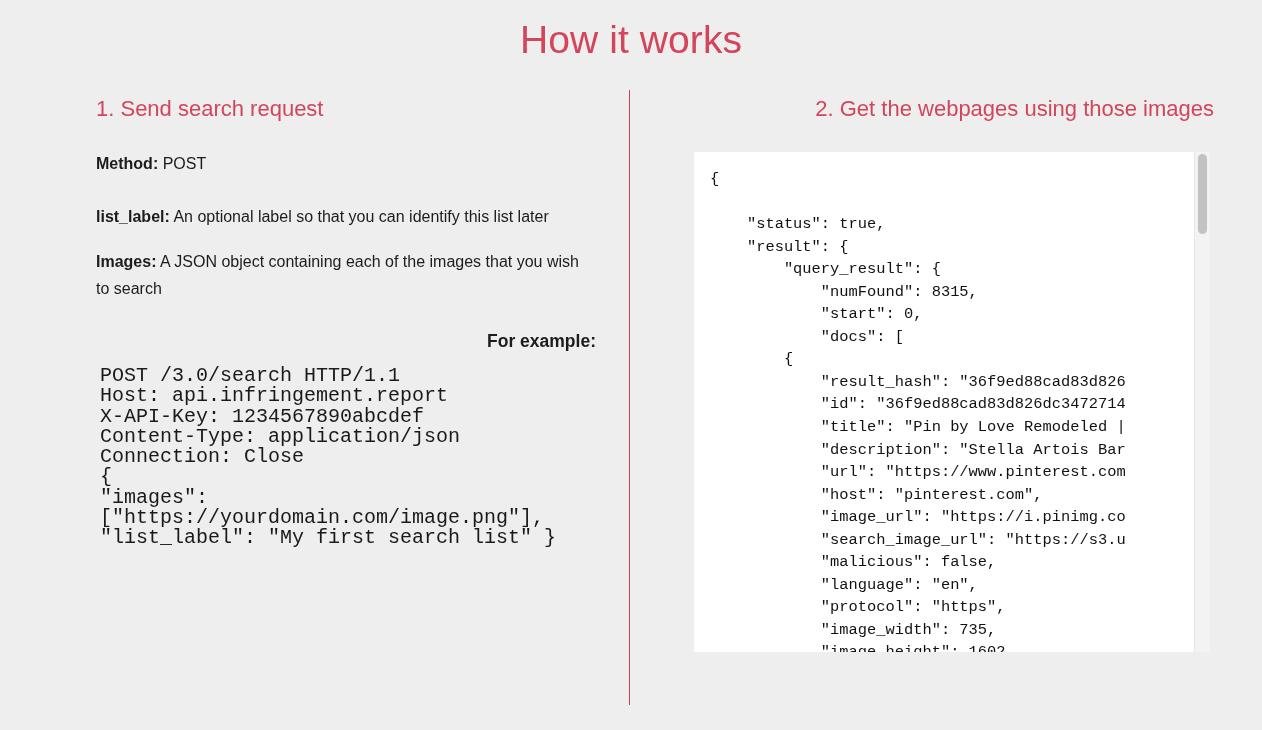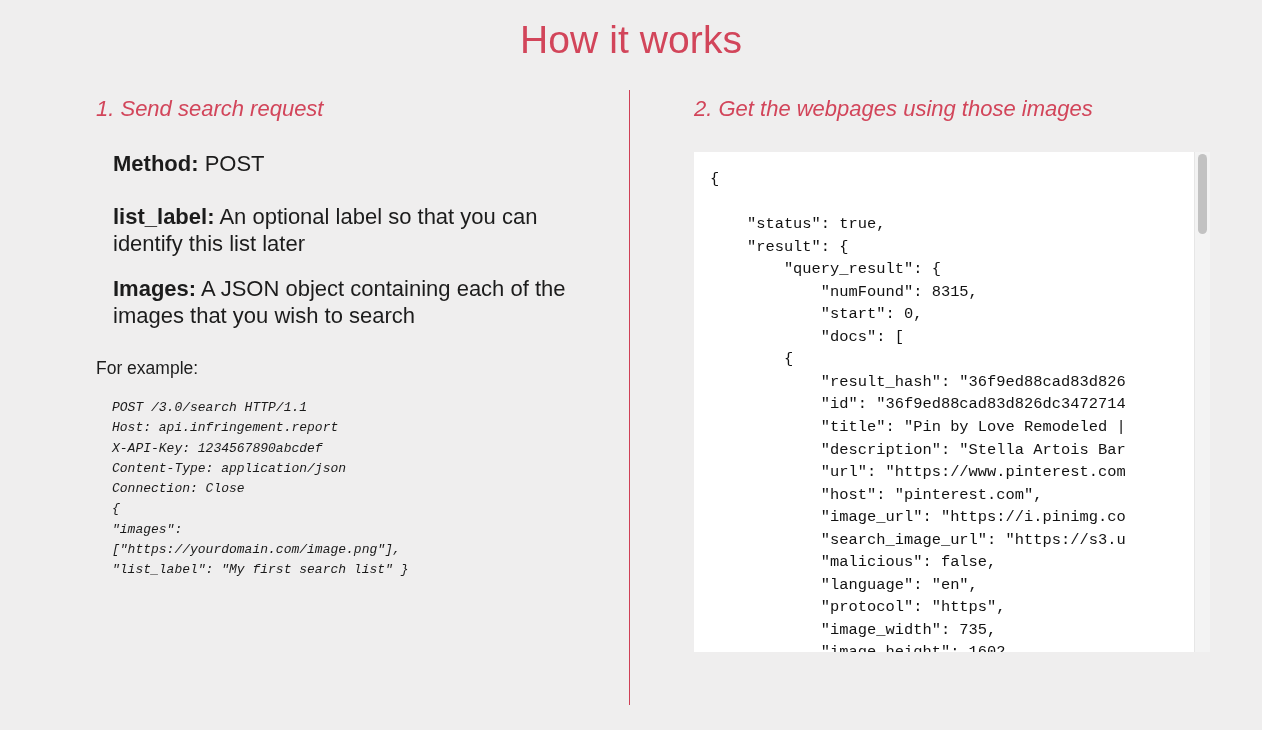--- a/index.html
+++ b/index.html
@@ -43,61 +43,61 @@
     position: absolute;
     left: 96px;
     top: 94px;
     width: 500px;
   }
   #col-right {
     position: absolute;
     left: 694px;
     top: 94px;
     width: 520px;
+    text-align: right;
   }
 
   .step-heading {
     font-size: 22px;
     font-weight: 400;
     color: #d2455a;
     line-height: 30px;
     margin: 0 0 26px 0;
     white-space: nowrap;
-    font-style: italic;
   }
 
   .para {
-    font-size: 22px;
+    font-size: 16px;
     line-height: 27px;
     color: #1c1c1c;
-    margin: 0 0 26px 17px;
+    margin: 0 0 26px 0;
   }
   .para .lbl {
     font-weight: bold;
   }
   .para-last {
     margin-bottom: 18px;
   }
 
   .example-label {
     font-size: 17.5px;
-    font-weight: normal;
+    font-weight: bold;
     line-height: 27px;
     margin: 0 0 11px 0;
+    text-align: right;
   }
 
   pre.code {
-    margin: 16px;
+    margin: 4px;
     font-family: "Liberation Mono", "DejaVu Sans Mono", monospace;
-    font-size: 13px;
+    font-size: 20px;
     line-height: 20.3px;
     color: #1a1a1a;
     white-space: pre;
     letter-spacing: 0px;
-    font-style: italic;
   }
 
   
   .json-panel {
     position: absolute;
     left: 694px;
     top: 152px;
     width: 516px;
     height: 500px;
     background: #ffffff;

